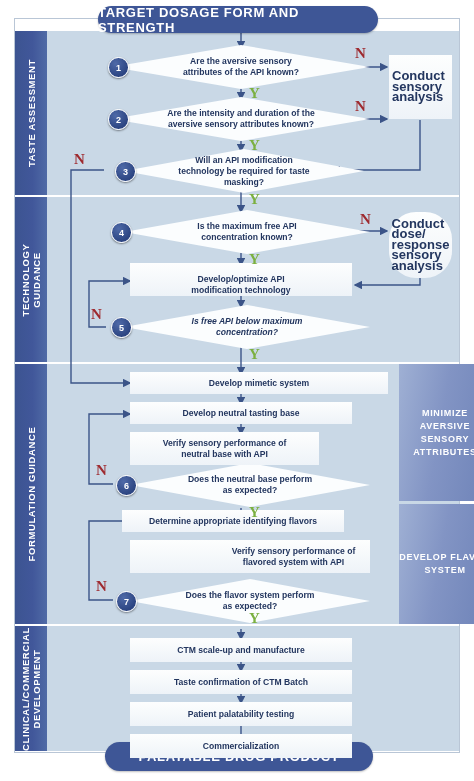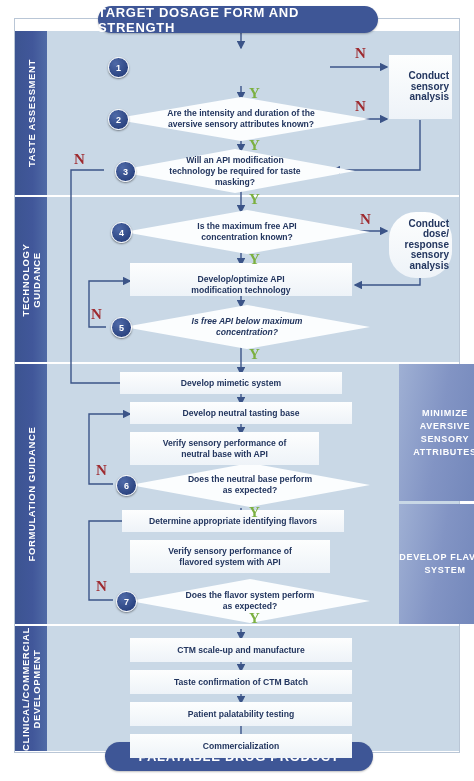--- a/index.html
+++ b/index.html
@@ -41,22 +41,22 @@
           box-shadow:0 1px 2px rgba(0,0,0,.25);}
   .banner-top{left:98px;top:6px;width:280px;height:27px;}
   .banner-bot{left:105px;top:742px;width:268px;height:29px;}
 
   
   .proc{position:absolute;background:linear-gradient(180deg,#fdfefe 0%,#eef3f8 100%);
         color:#23365f;font-size:8.6px;font-weight:bold;line-height:11px;
         text-align:center;display:flex;align-items:center;justify-content:center;
         box-sizing:border-box;padding:0 4px;}
   .side-box{position:absolute;background:linear-gradient(180deg,#fdfefe 0%,#eef3f8 100%);
-        color:#23365f;font-size:10px;font-weight:bold;line-height:10.5px;
-        text-align:right;display:flex;align-items:center;justify-content:center;
+        color:#23365f;font-size:13px;font-weight:bold;line-height:10.5px;
+        text-align:left;display:flex;align-items:center;justify-content:center;
         box-sizing:border-box;padding:0 3px;}
 
   .diamond{position:absolute;}
   .diamond svg{position:absolute;left:0;top:0;}
   .diamond .dtext{position:absolute;left:0;top:0;width:100%;height:100%;
         display:flex;align-items:center;justify-content:center;
         color:#23365f;font-size:8.6px;font-weight:bold;line-height:11px;
         text-align:center;}
 
   .num{position:absolute;width:19px;height:19px;border-radius:50%;
@@ -160,37 +160,45 @@
     </g>
   </svg>
 
   <div class="banner banner-top">
     <span>TARGET DOSAGE FORM AND STRENGTH</span>
   </div>
   <div class="banner banner-bot">
     <span>PALATABLE DRUG PRODUCT</span>
   </div>
 
+  <div class="diamond" style="left:112px;top:45px;width:258px;height:44px;">
+    <svg width="258" height="44">
+        <polygon points="0,22 129,0 258,22 129,44" fill="#fbfdfe"></polygon>
+      </svg>
+    <div class="dtext">
+        <span style="width:130px;">Are the aversive sensory attributes of the API known?</span>
+      </div>
+  </div>
   <div class="num" style="left:108px;top:57px;">
       <span>1</span>
     </div>
 
   <div class="diamond" style="left:112px;top:97px;width:258px;height:44px;">
     <svg width="258" height="44">
         <polygon points="0,22 129,0 258,22 129,44" fill="#fbfdfe"></polygon>
       </svg>
     <div class="dtext">
         <span style="width:150px;">Are the intensity and duration of the aversive sensory attributes known?</span>
       </div>
   </div>
   <div class="num" style="left:108px;top:109px;">
       <span>2</span>
     </div>
 
-  <div class="diamond" style="left:115px;top:149px;width:240px;height:44px;">
+  <div class="diamond" style="left:124px;top:149px;width:240px;height:44px;">
     <svg width="240" height="44">
         <polygon points="0,22 120,0 240,22 120,44" fill="#fbfdfe"></polygon>
       </svg>
     <div class="dtext">
         <span style="width:140px;">Will an API modification technology be required for taste masking?</span>
       </div>
   </div>
   <div class="num" style="left:115px;top:161px;">
       <span>3</span>
     </div>
@@ -247,34 +255,34 @@
     <span>Conduct sensory analysis</span>
   </div>
   <div class="side-box" style="left:389px;top:212px;width:63px;height:66px;border-radius:27px;">
     <span>Conduct dose/ response sensory analysis</span>
   </div>
 
   <div class="proc" style="left:130px;top:263px;width:222px;height:33px;align-items:flex-end;">
     <span style="width:130px;">Develop/optimize API modification technology</span>
   </div>
 
-  <div class="proc" style="left:120px;top:372px;width:222px;height:22px;">
+  <div class="proc" style="left:130px;top:372px;width:258px;height:22px;">
     <span>Develop mimetic system</span>
   </div>
   <div class="proc" style="left:130px;top:402px;width:222px;height:22px;">
     <span>Develop neutral tasting base</span>
   </div>
   <div class="proc" style="left:130px;top:432px;width:189px;height:33px;">
     <span style="width:140px;">Verify sensory performance of neutral base with API</span>
   </div>
 
   <div class="proc" style="left:122px;top:510px;width:222px;height:22px;">
     <span>Determine appropriate identifying flavors</span>
   </div>
-  <div class="proc" style="left:130px;top:540px;width:200px;height:33px;">
+  <div class="proc" style="left:130px;top:540px;width:240px;height:33px;justify-content:flex-end;">
     <span style="width:145px;">Verify sensory performance of flavored system with API</span>
   </div>
 
   <div class="proc" style="left:130px;top:638px;width:222px;height:24px;">
     <span>CTM scale-up and manufacture</span>
   </div>
   <div class="proc" style="left:130px;top:670px;width:222px;height:24px;">
     <span>Taste confirmation of CTM Batch</span>
   </div>
   <div class="proc" style="left:130px;top:734px;width:222px;height:24px;">

